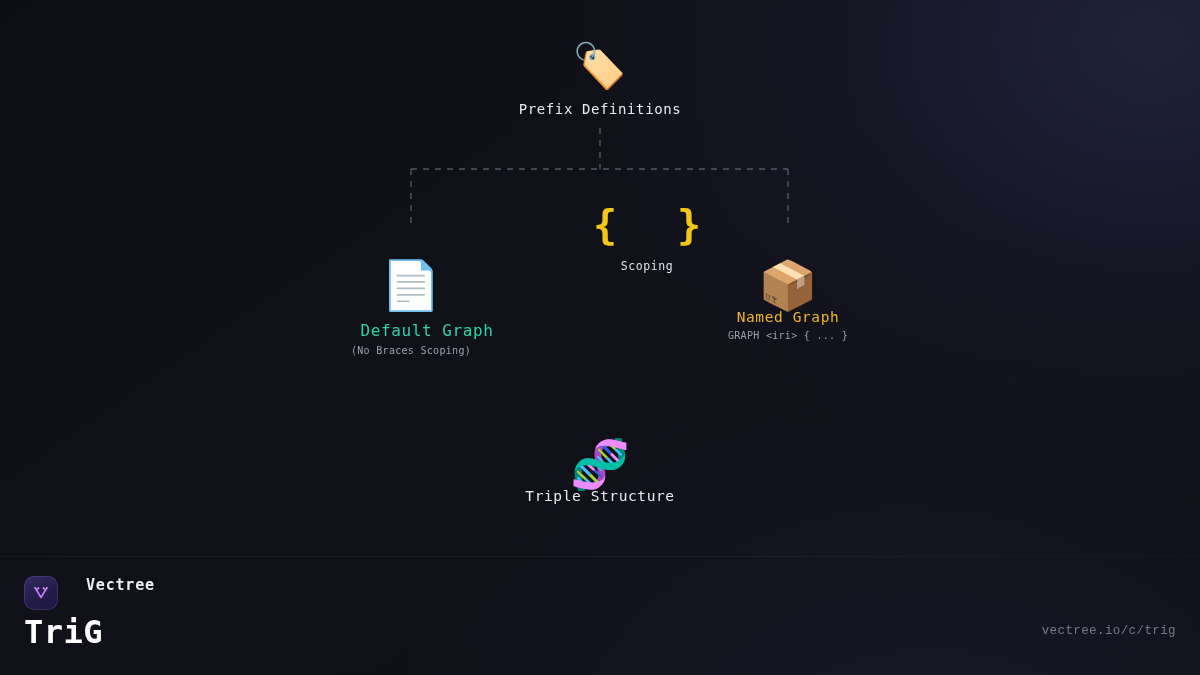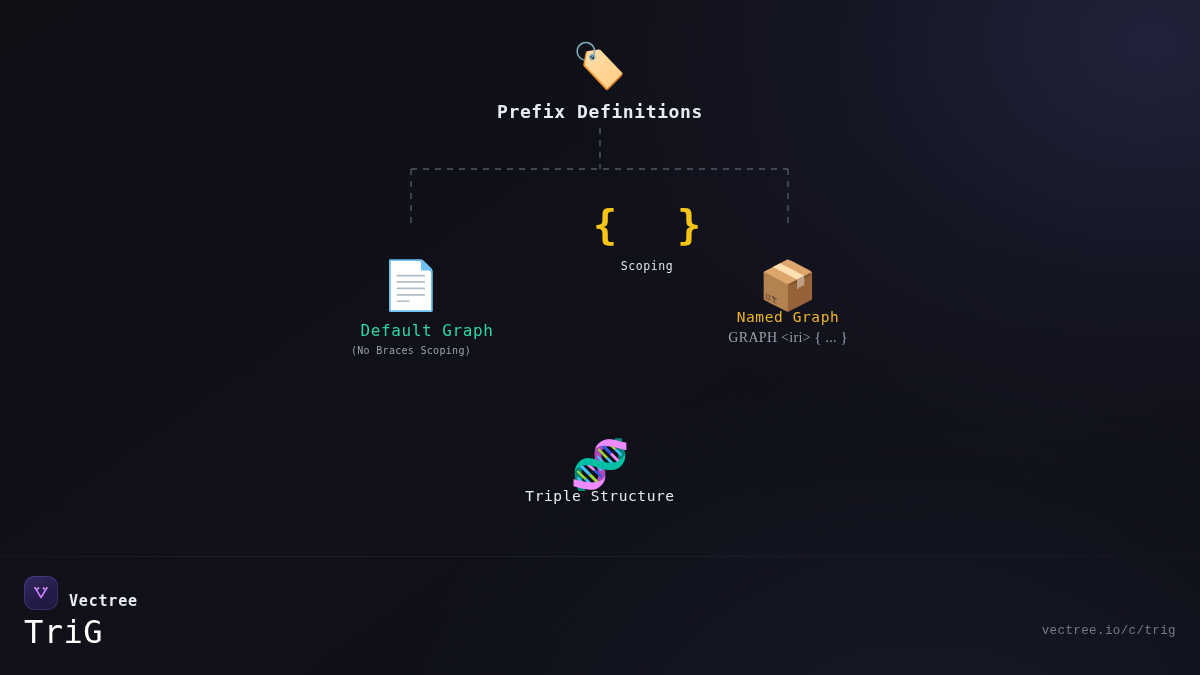--- a/index.html
+++ b/index.html
@@ -53,21 +53,21 @@
   .node-sub {
     font-family:"DejaVu Sans Mono","Liberation Mono",monospace;
     letter-spacing:0.3px;
     margin-top:5px;
   }
 
   
   #node-prefix { left:600px; top:44px; }
   #node-prefix .node-icon { font-size:44px; }
   #node-prefix .node-label {
-    margin-top:13px; font-size:18px; color:#e9ebf2; font-weight:700;
+    margin-top:13px; font-size:14px; color:#e9ebf2; font-weight:400;
   }
 
   
   #node-scoping { left:647px; top:205px; }
   #node-scoping .braces {
     font-size:40px; font-weight:700; color:#f5c518;
     letter-spacing:18px; padding-left:18px; line-height:1;
     font-family:"DejaVu Sans Mono","Liberation Mono",monospace;
   }
   #node-scoping .node-label {
@@ -81,57 +81,57 @@
     margin-top:12px; font-size:16px; color:#2dd4a7;margin-left:32px;
   }
   #node-default .node-sub { font-size:10px; color:#9ba1ae; }
 
   
   #node-named { left:788px; top:261px; }
   #node-named .node-icon { font-size:48px; }
   #node-named .node-label {
     font-size:14.5px; color:#f0b429;
   }
-  #node-named .node-sub { font-size:14px; color:#9ba1ae;font-family:Liberation Serif, serif; }
+  #node-named .node-sub { font-size:10px; color:#9ba1ae; }
 
   
   #node-triple { left:600px; top:440px; }
   #node-triple .node-icon { font-size:48px; }
   #node-triple .node-label {
     font-size:14.5px; color:#e9ebf2;
   }
 
   
   #footer-divider {
     position:absolute; left:0; top:556px; width:1200px; height:1px;
     background:linear-gradient(90deg, rgba(255,255,255,0.035) 0%, rgba(255,255,255,0.055) 30%, rgba(255,255,255,0.02) 100%);
   }
 
   #brand {
     position:absolute; left:24px; top:576px;
-    display:flex; align-items:flex-end; gap:11px;
+    display:flex; align-items:flex-start; gap:28px;
   }
 
   #brand-logo {
     width:34px; height:34px; border-radius:10px;
     background:linear-gradient(150deg,#332a63 0%,#241c48 55%,#1d1740 100%);
     box-shadow:0 0 0 1px rgba(150,120,235,0.22) inset;
     display:flex; align-items:center; justify-content:center;
     flex:0 0 auto;
   }
 
   #brand-name {
     font-size:15px; font-weight:700; color:#eceef4;
     letter-spacing:0.8px;
     font-family:"DejaVu Sans Mono","Liberation Mono",monospace;
   }
 
   #page-title {
     position:absolute; left:24px; top:613px;
-    font-size:32px; font-weight:400; color:#ffffff;
+    font-size:32px; font-weight:700; color:#ffffff;
     letter-spacing:0.5px;
     font-family:"DejaVu Sans Mono","Liberation Mono",monospace;
   }
 
   #site-url {
     position:absolute; right:24px; top:624px;
     font-size:12.5px; color:#737a88; letter-spacing:0.4px;
     font-family:Liberation Mono, monospace;
   }
 </style>

